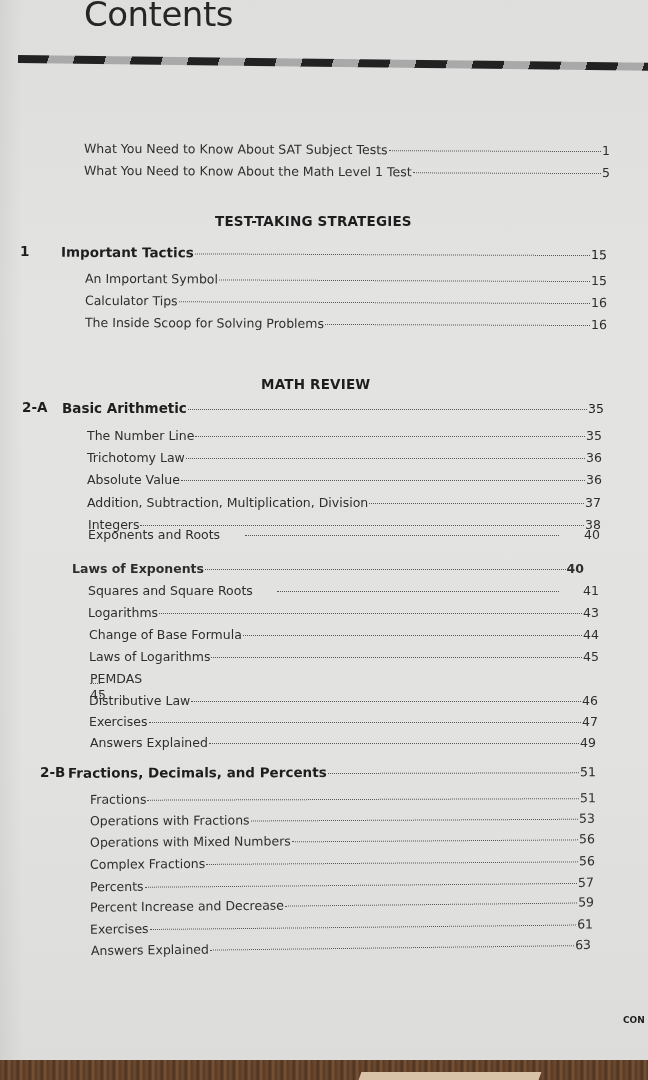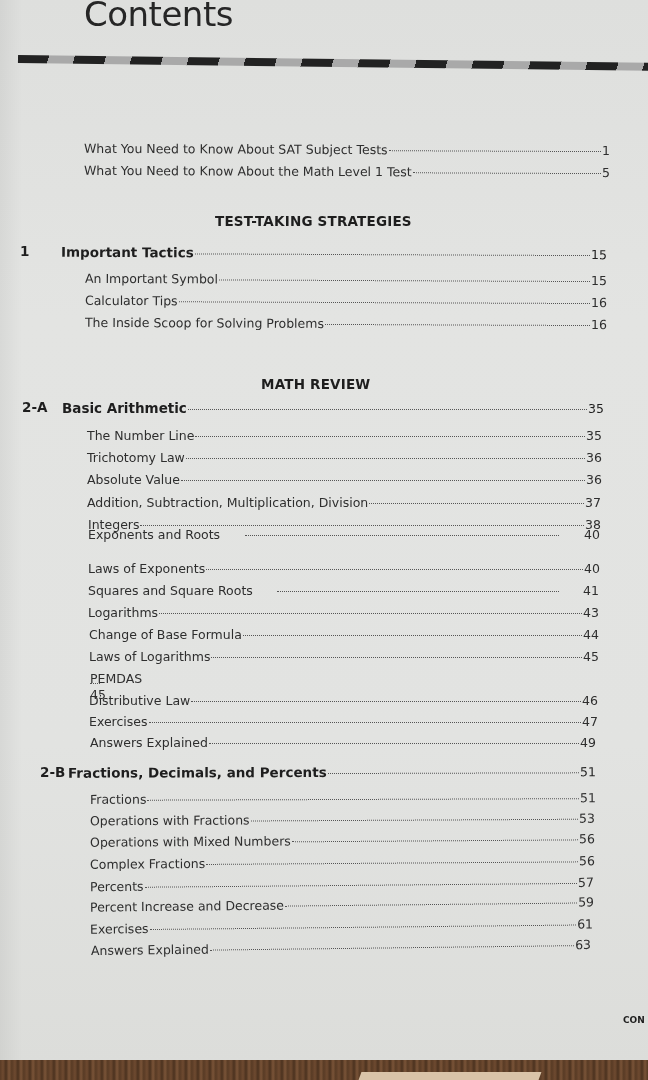--- a/index.html
+++ b/index.html
@@ -205,21 +205,21 @@
     <div class="row" style="left:88px; top:517px; width:513px;">
       <span class="label">Integers</span>
       <span class="leader"></span>
       <span class="page-num">38</span>
     </div>
     <div class="row" style="left:88px; top:527px; width:512px;gap:24px;">
       <span class="label">Exponents and Roots</span>
       <span class="leader"></span>
       <span class="page-num">40</span>
     </div>
-    <div class="row" style="left:88px; top:561px; width:512px;">
+    <div class="row" style="left:72px; top:561px; width:512px;font-weight:bold;">
       <span class="label">Laws of Exponents</span>
       <span class="leader"></span>
       <span class="page-num">40</span>
     </div>
     <div class="row" style="left:88px; top:583px; width:511px;gap:23px;">
       <span class="label">Squares and Square Roots</span>
       <span class="leader"></span>
       <span class="page-num">41</span>
     </div>
     <div class="row" style="left:88px; top:605px; width:511px;justify-content:center;">

